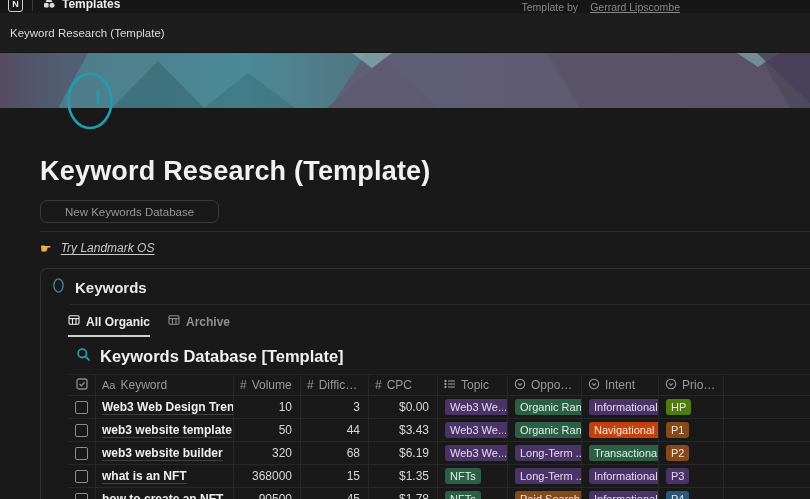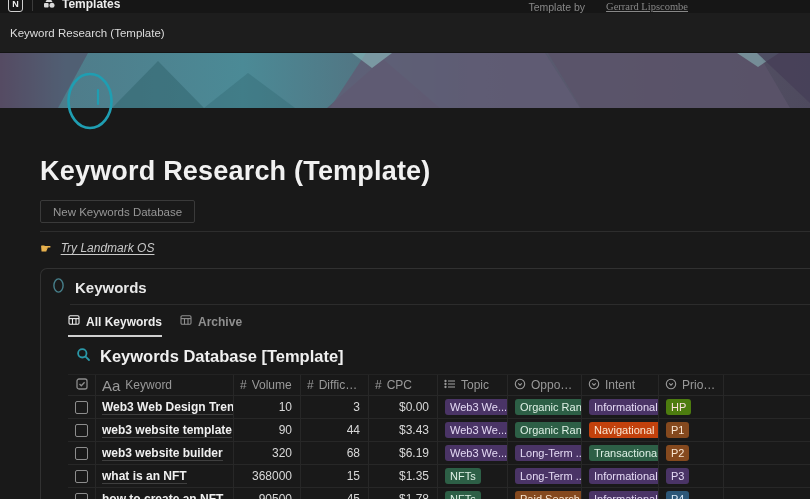--- a/index.html
+++ b/index.html
@@ -6,36 +6,36 @@
   body{font-family:"Liberation Sans", sans-serif;}
   .screen{position:relative;width:810px;height:499px;overflow:hidden;background:#191919;color:#e6e6e6;}
 
   
   .topbar{position:relative;height:13px;background:#161616;overflow:hidden;}
   .topbar-left{position:absolute;top:-9px;left:8px;display:flex;align-items:center;gap:9px;height:26px;}
   .notion-logo{width:13px;height:14px;border:1.6px solid #cfcfcf;border-radius:3px;display:flex;align-items:center;justify-content:center;font-size:9px;font-weight:700;color:#ededed;background:#161616;}
   .vdiv{width:1px;height:14px;background:#3c3c3c;}
   .tpl-wrap{display:flex;align-items:center;gap:6px;}
   .tpl-label{font-size:12px;font-weight:700;color:#ececec;}
-  .topbar-right{position:absolute;top:1px;right:122px;font-size:10.5px;color:#878787;display:flex;gap:21px;white-space:nowrap;}
-  .topbar-right a{color:#878787;text-decoration:underline;cursor:pointer;font-family:Liberation Serif, serif;}
+  .topbar-right{position:absolute;top:1px;right:130px;font-size:10.5px;color:#878787;display:flex;gap:12px;white-space:nowrap;}
+  .topbar-right a{color:#878787;text-decoration:underline;cursor:pointer;}
 
   
   .breadcrumb-bar{height:40px;background:#1d1d1d;display:flex;align-items:center;padding:0 10px;border-bottom:1px solid #141414;box-sizing:border-box;}
   .breadcrumb{font-size:11.5px;color:#dcdcdc;cursor:pointer;}
 
   
   .banner{position:relative;height:55px;overflow:hidden;}
   .banner svg{display:block;}
   .annotation{position:absolute;left:64px;top:71px;width:52px;height:62px;z-index:6;pointer-events:none;}
 
   
   .content{padding-left:40px;}
   .page-title{margin:48px 0 0 0;font-size:27px;font-weight:700;color:#f1f1f1;letter-spacing:.2px;}
-  .new-db-btn{margin-top:13px;height:23px;padding:0 12px;background:transparent;border:1px solid #3a3a3a;border-radius:2px;color:#979797;font-size:11.5px;cursor:pointer;font-family:inherit;display:inline-flex;align-items:center;}
+  .new-db-btn{margin-top:13px;height:23px;padding:0 24px;background:transparent;border:1px solid #3a3a3a;border-radius:7px;color:#979797;font-size:11.5px;cursor:pointer;font-family:inherit;display:inline-flex;align-items:center;}
   .divider{border:none;border-top:1px solid #2d2d2d;margin:8px 0 0 0;}
   .callout{margin-top:7px;display:flex;align-items:center;gap:9px;height:18px;}
   .hand-icon{color:#e7b14d;font-size:13px;line-height:1;}
   .callout-link{color:#c9c9c9;font-style:italic;font-size:12px;text-decoration:underline;text-underline-offset:2px;cursor:pointer;}
 
   
   .card{margin-top:11px;border:1px solid #313131;border-right:none;border-bottom:none;border-radius:7px 0 0 0;min-height:230px;}
   .card-head{display:flex;align-items:center;gap:10px;padding:8px 0 6px 11px;}
   .card-head-label{font-size:15px;font-weight:600;color:#e8e8e8;}
   .card-head-divider{border-top:1px solid #2c2c2c;margin-left:29px;}
@@ -52,21 +52,21 @@
   .cell{display:flex;align-items:center;height:22px;border-right:1px solid #272727;padding:0 6px;box-sizing:border-box;overflow:hidden;white-space:nowrap;}
   .thead .cell{height:20px;color:#999;gap:5px;}
   .cell.trailing{border-right:none;}
   .cell.chk{justify-content:center;padding:0;cursor:pointer;}
   .checkbox{width:13px;height:13px;border:1.5px solid #8d8d8d;border-radius:2px;box-sizing:border-box;}
   .cell.kw{font-weight:600;color:#f0f0f0;cursor:pointer;}
   .cell.kw span{border-bottom:1px solid rgba(255,255,255,.17);}
   .cell.num{justify-content:flex-end;color:#d8d8d8;padding-right:8px;}
   .cell.tagc{padding-left:7px;cursor:pointer;align-items:center;}
   .tag{padding:1px 5px;border-radius:3px;font-size:11px;line-height:14px;font-weight:500;}
-  .hico-txt{font-size:15px;color:#999;}
+  .hico-txt{font-size:11px;color:#999;}
   .hico-txt.hash{font-size:12px;}
   .hlabel{overflow:hidden;text-overflow:ellipsis;}
 </style>
 </head>
 <body>
 
 <div class="screen">
 
   <header class="topbar">
     <div class="topbar-left">
@@ -150,21 +150,21 @@
       <div class="card-head-divider"></div>
 
       <div class="tabs">
           <div class="tab active">
             <span><svg width="12" height="12" viewBox="0 0 12 12" fill="none" stroke="currentColor" stroke-width="1.1">
                 <rect x="1" y="1.8" width="10" height="8.4" rx="1.2"></rect>
                 <line x1="1" y1="4.6" x2="11" y2="4.6"></line>
                 <line x1="4.5" y1="4.6" x2="4.5" y2="10.2"></line>
                 <line x1="8" y1="4.6" x2="8" y2="10.2"></line>
               </svg></span>
-            <span>All Keywords</span>
+            <span>All Organic</span>
           </div>
           <div class="tab">
             <span><svg width="12" height="12" viewBox="0 0 12 12" fill="none" stroke="currentColor" stroke-width="1.1">
                 <rect x="1" y="1.8" width="10" height="8.4" rx="1.2"></rect>
                 <line x1="1" y1="4.6" x2="11" y2="4.6"></line>
                 <line x1="4.5" y1="4.6" x2="4.5" y2="10.2"></line>
                 <line x1="8" y1="4.6" x2="8" y2="10.2"></line>
               </svg></span>
             <span>Archive</span>
           </div>
@@ -263,21 +263,21 @@
               </div>
               <div class="cell trailing"></div>
             </div>
             <div class="trow">
               <div class="cell chk">
                 <span class="checkbox"></span>
               </div>
               <div class="cell kw">
                 <span>web3 website template</span>
               </div>
-              <div class="cell num">90</div>
+              <div class="cell num">50</div>
               <div class="cell num">44</div>
               <div class="cell num">$3.43</div>
               <div class="cell tagc">
                 <span class="tag" style="background:#4a3466;color:#e4daf4">Web3 We...</span>
               </div>
               <div class="cell tagc">
                 <span class="tag" style="background:#2d5f46;color:#def0e5">Organic Rank</span>
               </div>
               <div class="cell tagc">
                 <span class="tag" style="background:#c2410c;color:#f9e6d2">Navigational</span>

